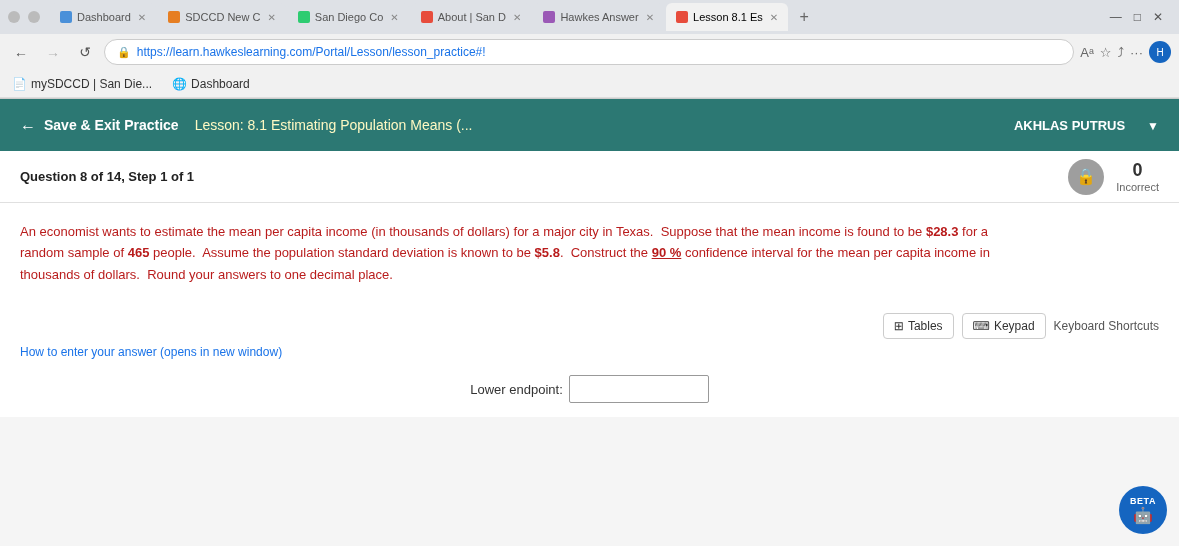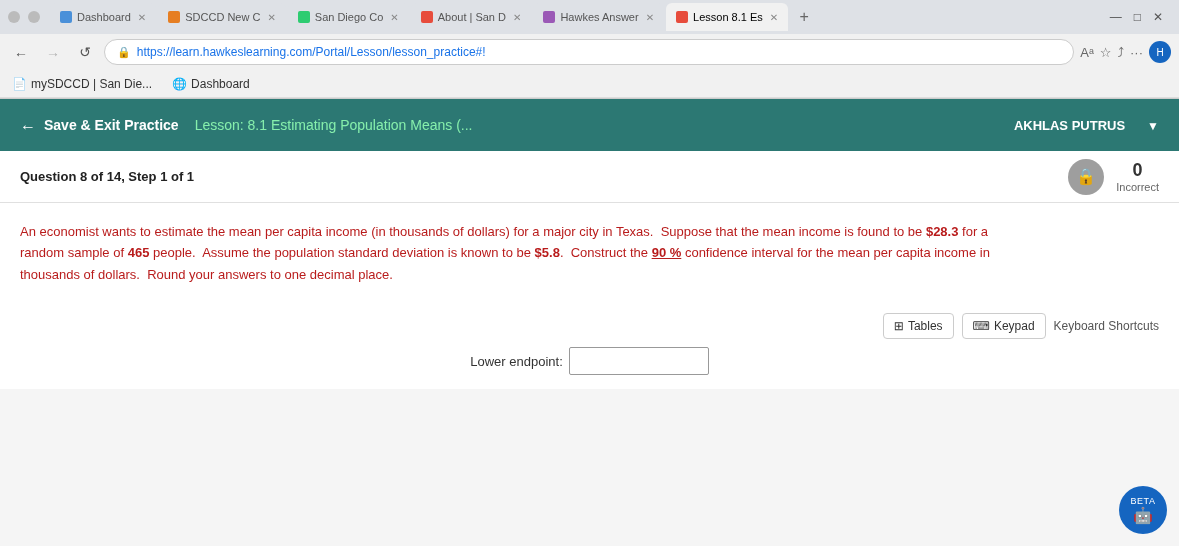--- a/index.html
+++ b/index.html
@@ -195,21 +195,21 @@
       font-size: 14px;
       font-weight: bold;
       color: white;
       cursor: pointer;
       text-decoration: none;
     }
 
     .lesson-title {
       font-size: 14px;
       font-weight: normal;
-      color: #86efac;
+      color: #fef9c3;
       margin-left: 16px;
     }
 
     .user-info {
       margin-left: auto;
       display: flex;
       align-items: flex-end;
       gap: 22px;
       font-size: 13px;
       font-weight: bold;
@@ -412,21 +412,21 @@
       color: white;
       display: flex;
       flex-direction: column;
       align-items: center;
       justify-content: center;
       font-size: 9px;
       font-weight: bold;
       cursor: pointer;
     }
 
-    .beta-text { font-size: 9px; font-weight: normal; letter-spacing: 0.5px; }
+    .beta-text { font-size: 9px; font-weight: bold; letter-spacing: 0.5px; }
   </style>
 </head>
 <body>
 
 <div class="browser-chrome">
 
   <div class="tab-bar">
     <div class="browser-controls">
       <div class="control-dot"></div>
       <div class="control-dot"></div>
@@ -547,20 +547,21 @@
         <span>⊞</span>
         <span>Tables</span>
       </button>
       <button class="tool-btn">
         <span>⌨</span>
         <span>Keypad</span>
       </button>
       <span class="keyboard-shortcuts-link">Keyboard Shortcuts</span>
     </div>
 
+    <a class="answer-help-link">How to enter your answer (opens in new window)</a>
 
     <div class="endpoint-row">
       <div class="endpoint-group">
         <span class="endpoint-label">Lower endpoint:</span>
         <input type="text" class="endpoint-input" value="" style="">
       </div>
     </div>
   </div>
 
 </div>

